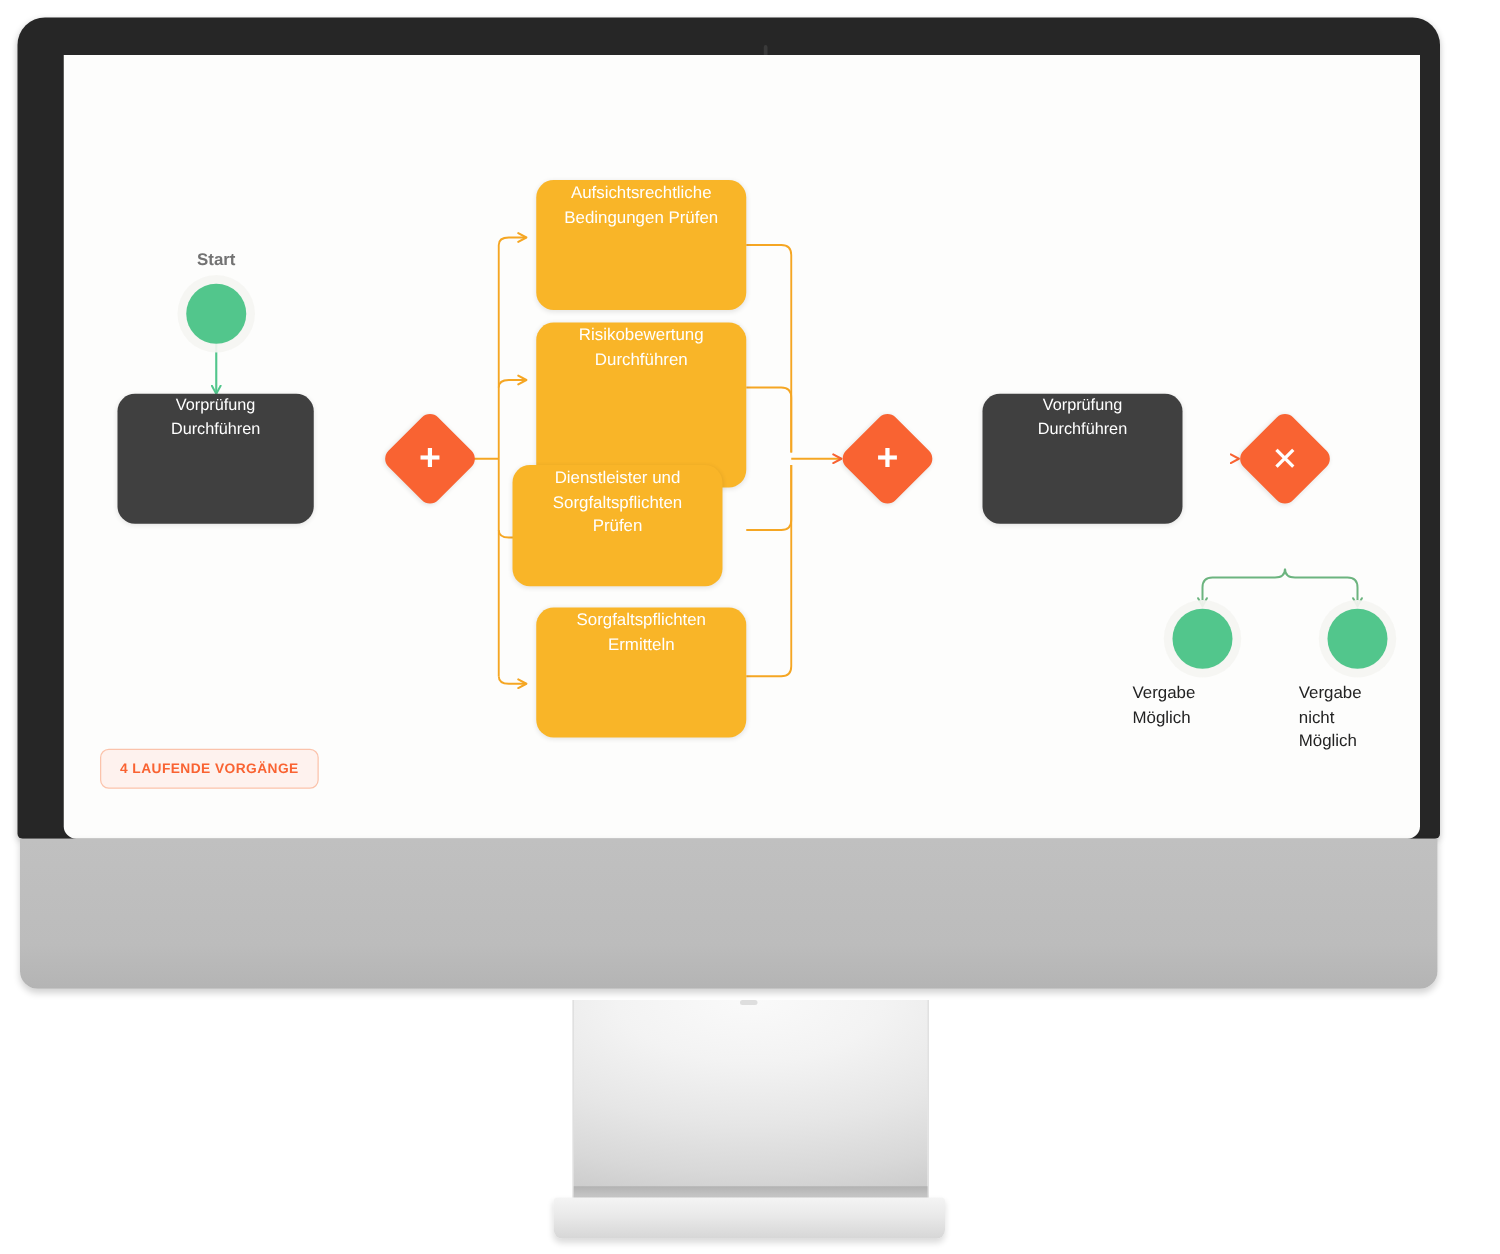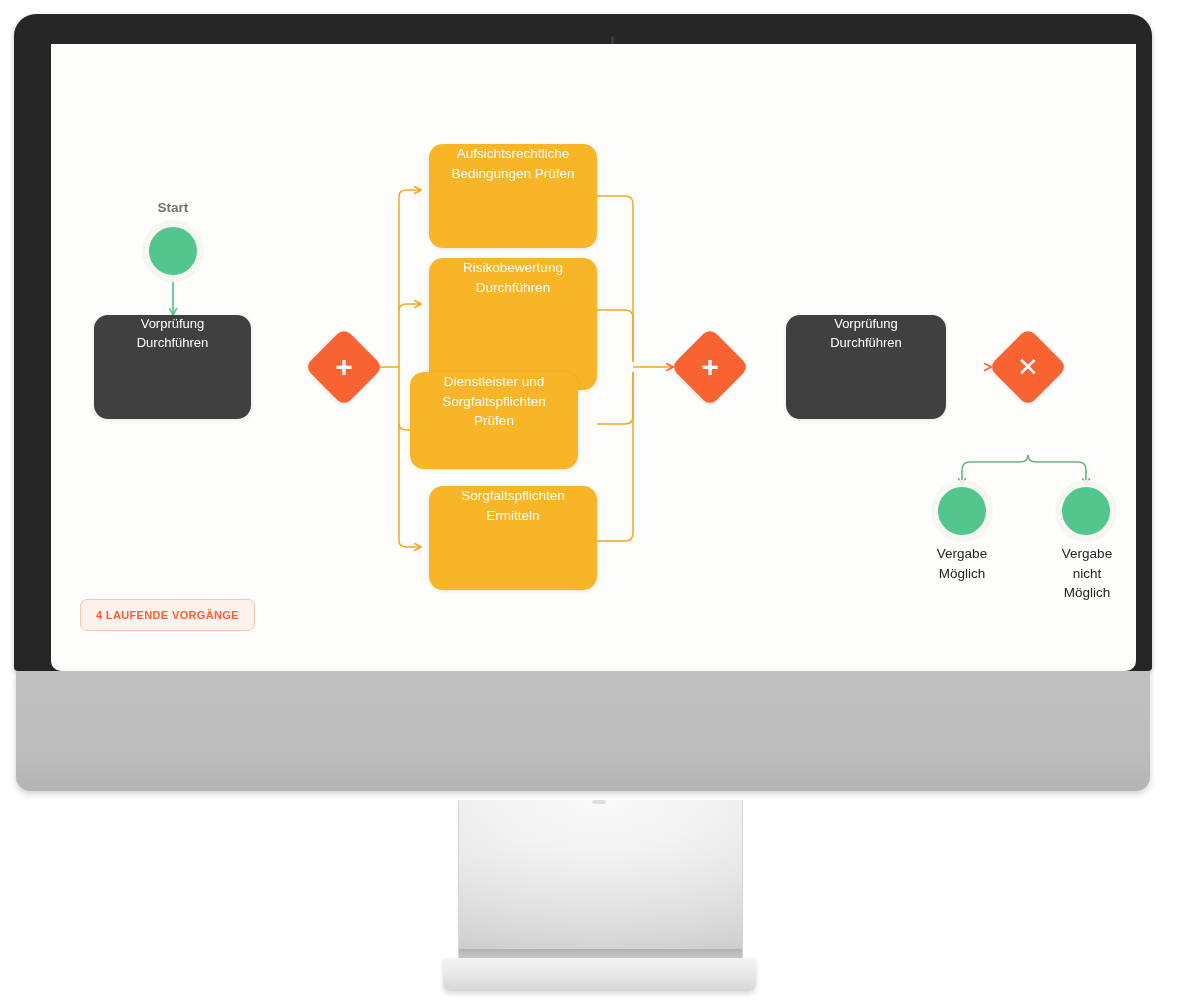--- a/index.html
+++ b/index.html
@@ -82,21 +82,21 @@
     color:#fff;font-size:30px;font-weight:700;line-height:1;
     pointer-events:none;
   }
   .gw-glyph.x{font-size:26px;}
 
   .node-label{
     position:absolute;text-align:center;color:#737373;
     font-size:13.5px;font-weight:700;line-height:1.35;
   }
   .end-label{
-    position:absolute;text-align:center;color:#232323;
+    position:absolute;text-align:left;color:#232323;
     font-size:13.5px;font-weight:400;line-height:1.45;
   }
 
   .badge{
     position:absolute;left:29px;top:555px;
     padding:9px 15px;border:1px solid #fbc3ab;border-radius:7px;
     background:#fef2ee;color:#f96332;
     font-size:11px;font-weight:700;letter-spacing:.35px;
   }
 </style>

